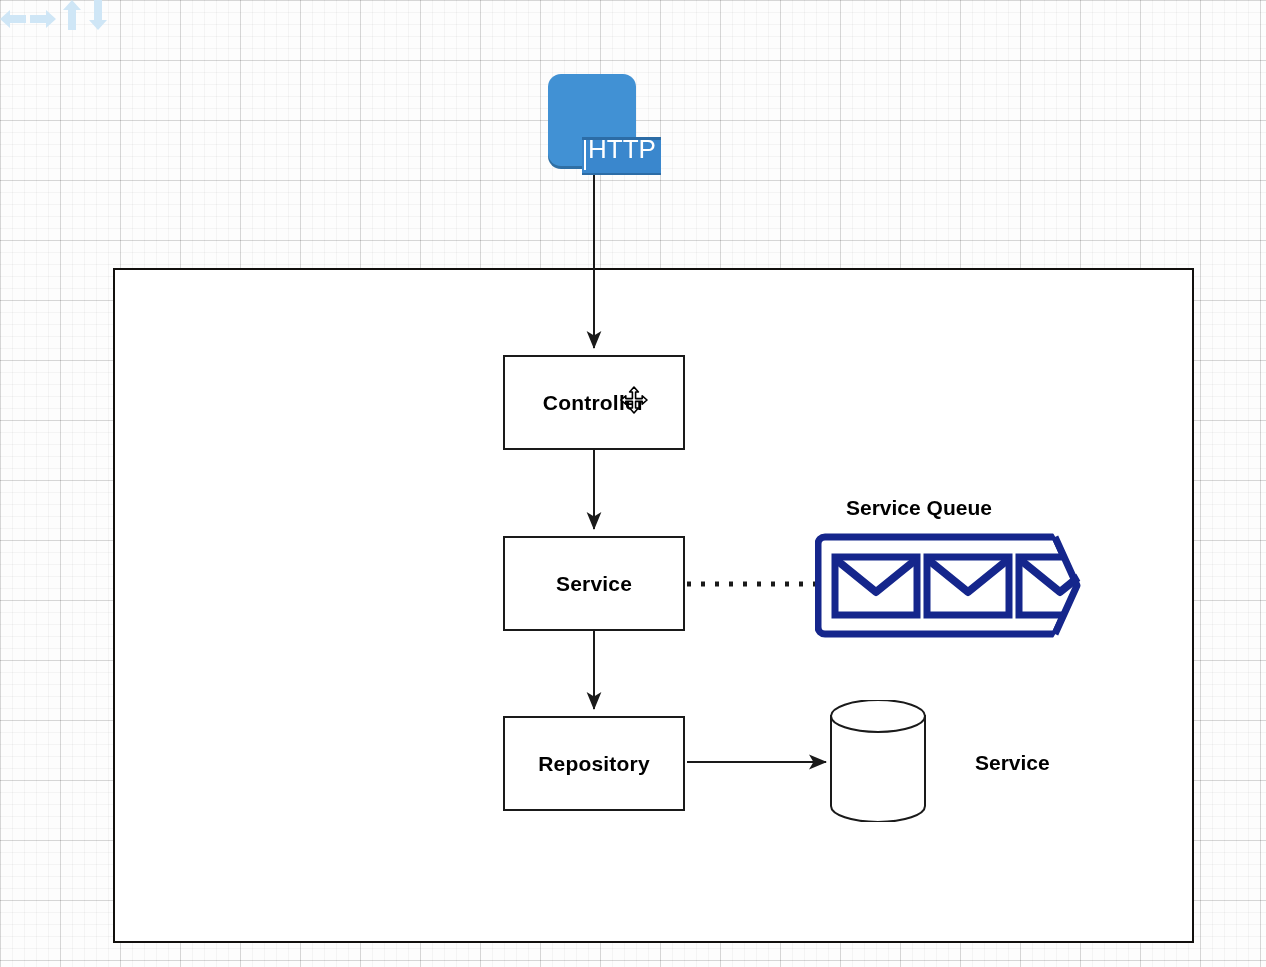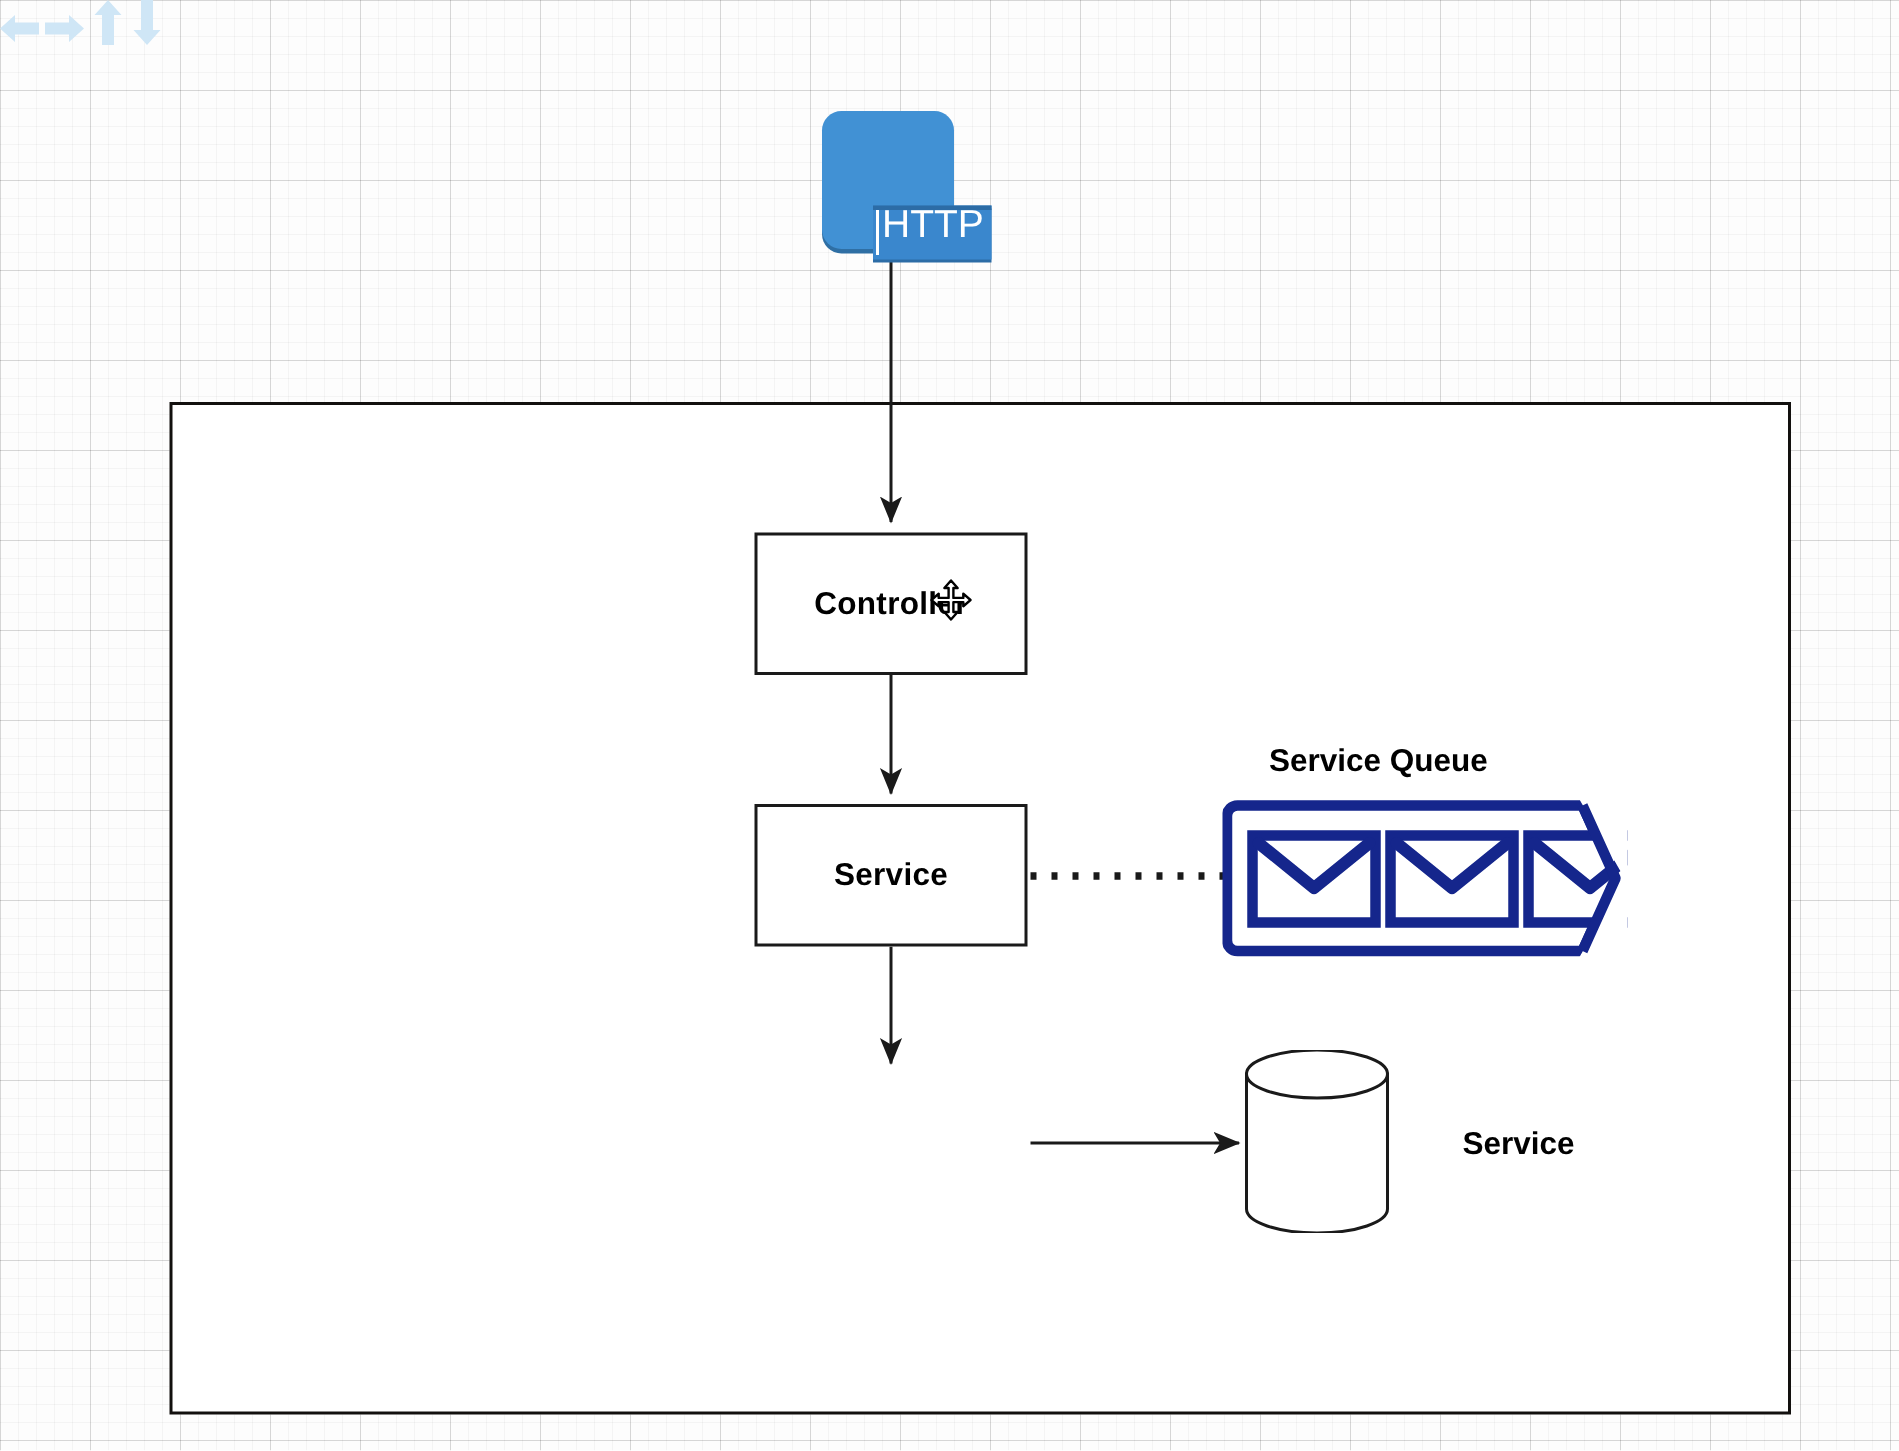--- a/index.html
+++ b/index.html
@@ -178,20 +178,23 @@
 
   
   <div id="node-controller" class="node-box">
     <span class="node-label">Controller</span>
   </div>
 
   <div id="node-service" class="node-box">
     <span class="node-label">Service</span>
   </div>
 
+  <div id="node-repository" class="node-box">
+    <span class="node-label">Repository</span>
+  </div>
 
   
   <svg style="position:absolute; left:815px; top:533px;" width="270" height="105" viewBox="0 0 270 105" xmlns="http://www.w3.org/2000/svg">
 
     <path d="M10,4 L240,4 L262,52.5 L240,101 L10,101
              A7,7 0 0 1 3,94 L3,11 A7,7 0 0 1 10,4 Z" fill="#ffffff" stroke="#15268c" stroke-width="7" stroke-linejoin="round"></path>
 
     <g>
       <rect x="20" y="24" width="82" height="58" fill="#ffffff" stroke="#15268c" stroke-width="7"></rect>
       <path d="M24,29 L61,59 L98,29" fill="none" stroke="#15268c" stroke-width="8" stroke-linejoin="round" stroke-linecap="round"></path>

